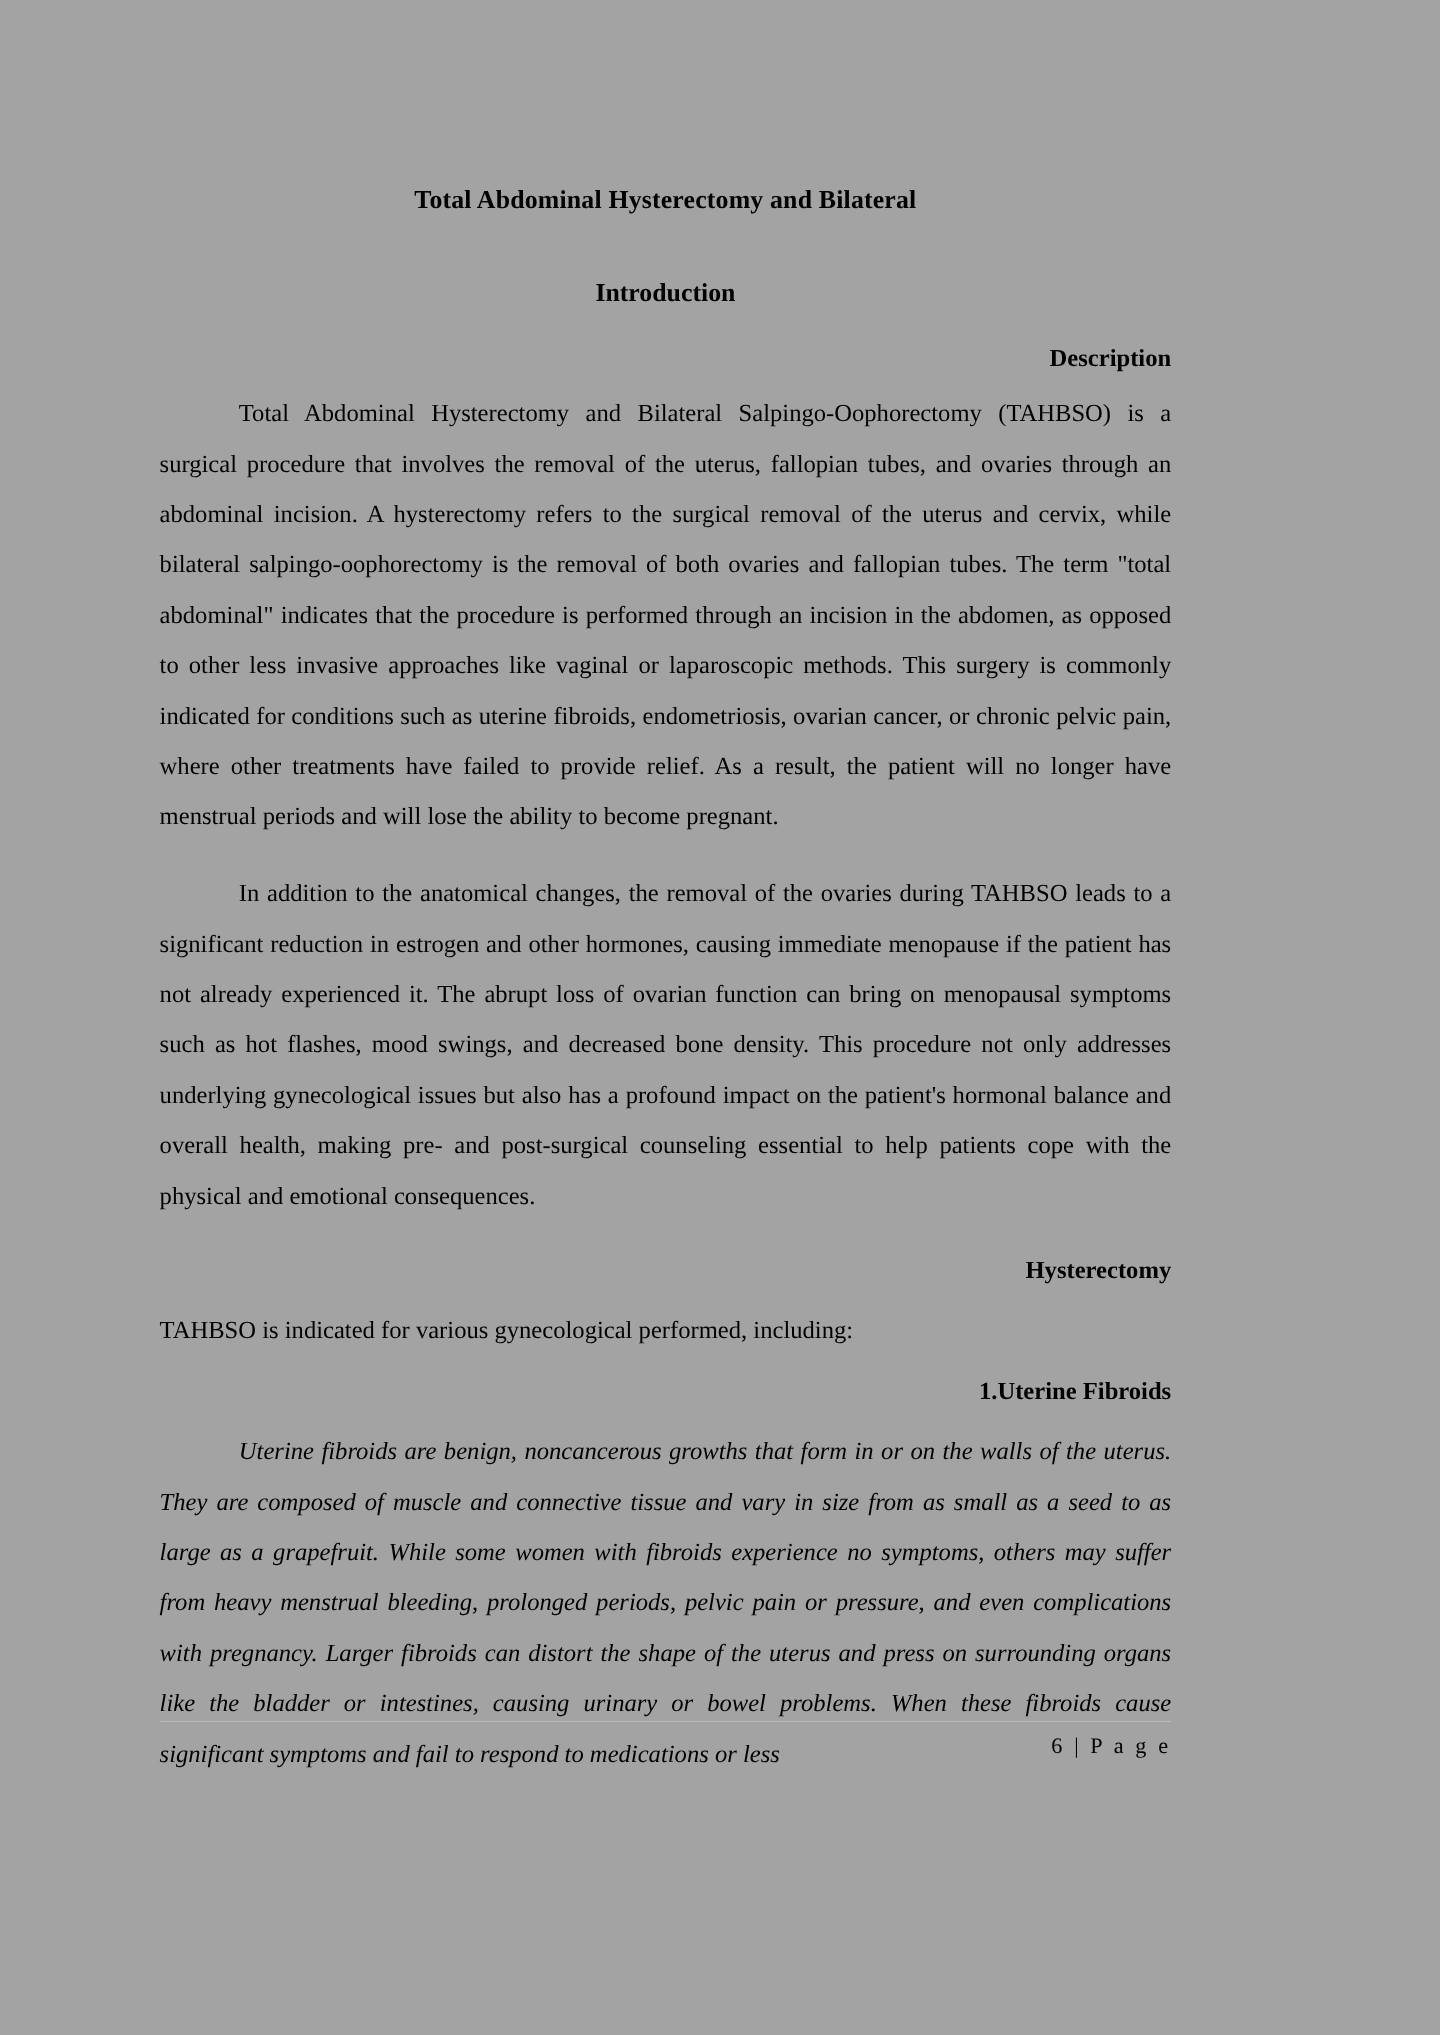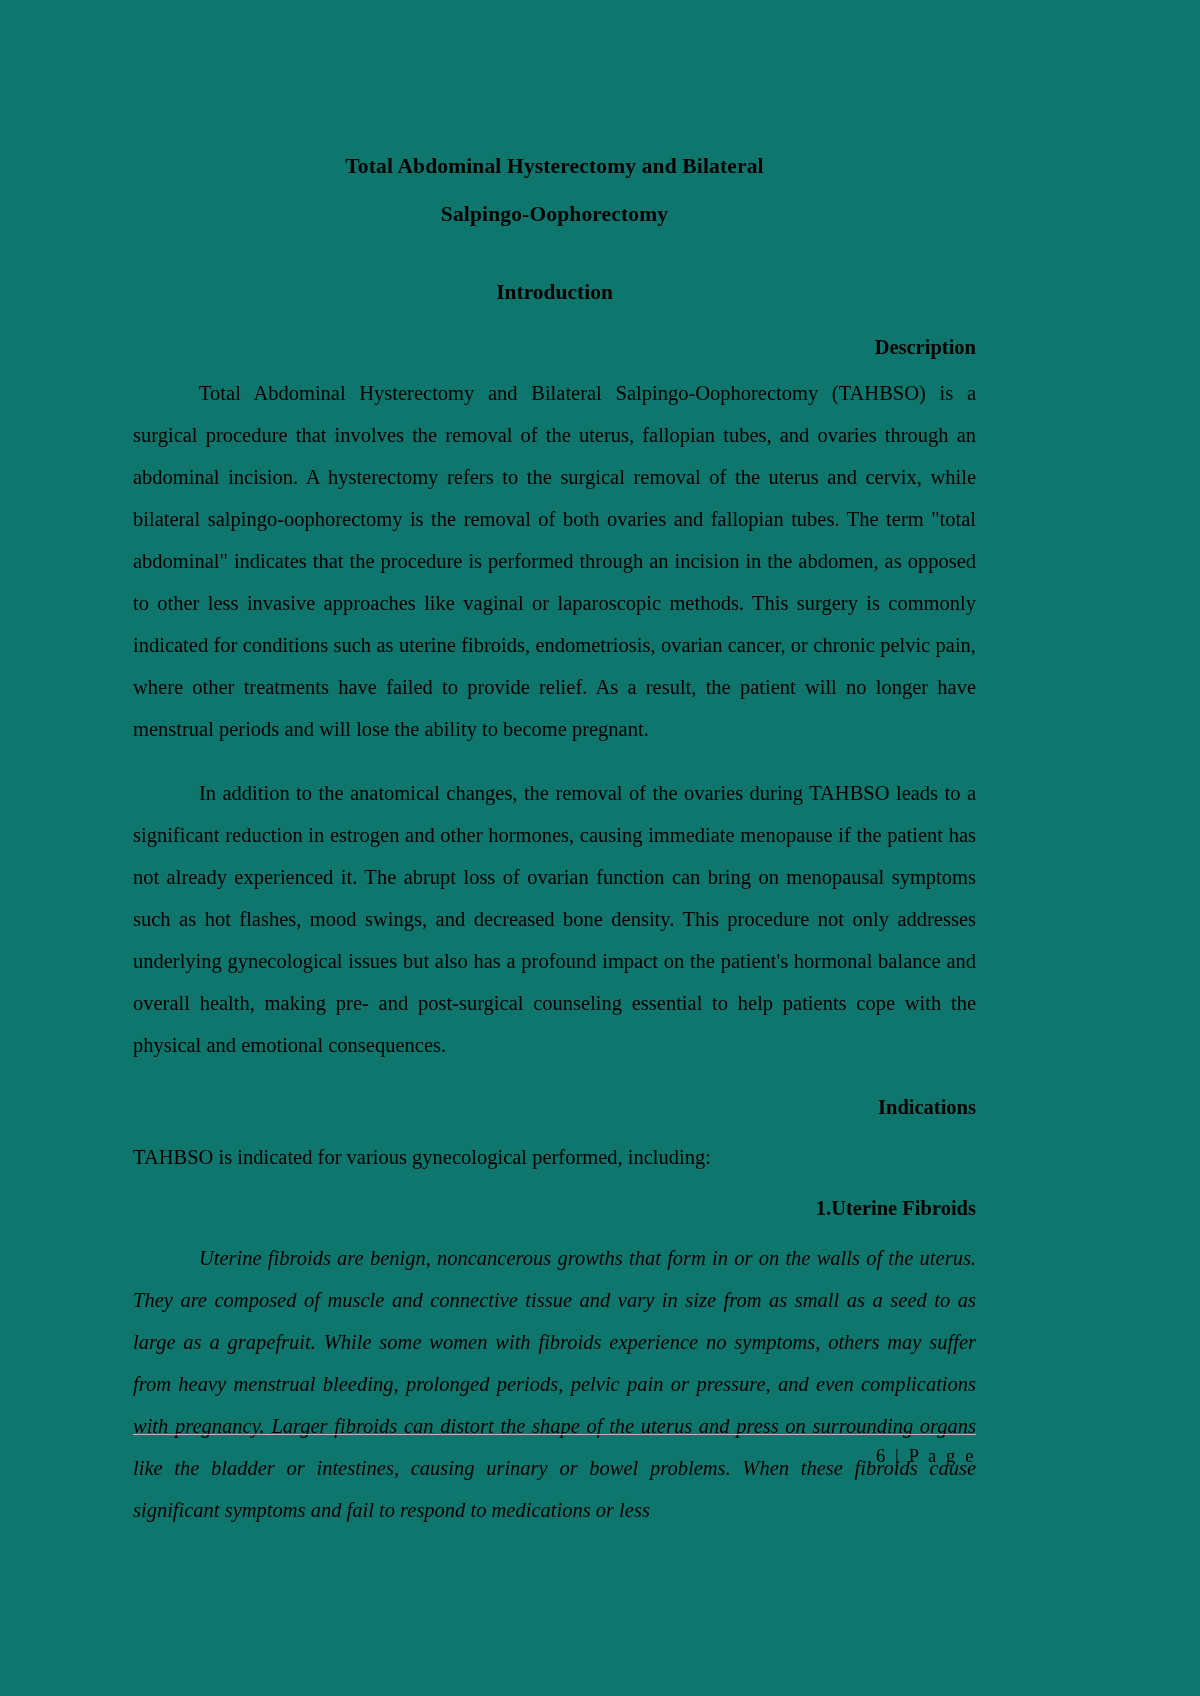--- a/index.html
+++ b/index.html
@@ -9,21 +9,21 @@
   }
   body {
     font-family: "Liberation Serif", "DejaVu Serif", serif;
     color: #000000;
   }
   .page {
     position: relative;
     width: 1200px;
     height: 1696px;
     margin: 0 auto;
-    background: #0f766e;
+    background: #a3a3a3;
     box-sizing: border-box;
     overflow: hidden;
   }
   .content {
     position: absolute;
     left: 133px;
     top: 0;
     width: 843px;
   }
   .doc-title {
@@ -99,35 +99,34 @@
 </style>
 </head>
 <body>
 
 <div class="page">
 
   <div class="content">
 
     <p class="doc-title title-line-1">Total Abdominal Hysterectomy and Bilateral</p>
 
-    <p class="doc-title">Salpingo-Oophorectomy</p>
 
     <p class="section-center">Introduction</p>
 
     <p class="heading">Description</p>
 
     <p class="body-par indent">Total Abdominal Hysterectomy and Bilateral Salpingo-Oophorectomy (TAHBSO) is a surgical procedure that involves the removal of the uterus, fallopian tubes, and ovaries through an abdominal incision. A hysterectomy refers to the surgical removal of the uterus and cervix, while bilateral salpingo-oophorectomy is the removal of both ovaries and fallopian tubes. The term "total abdominal" indicates that the procedure is performed through an incision in the abdomen, as opposed to other less invasive approaches like vaginal or laparoscopic methods. This surgery is commonly indicated for conditions such as uterine fibroids, endometriosis, ovarian cancer, or chronic pelvic pain, where other treatments have failed to provide relief. As a result, the patient will no longer have menstrual periods and will lose the ability to become pregnant.</p>
 
     <div class="gap-med"></div>
 
     <p class="body-par indent">In addition to the anatomical changes, the removal of the ovaries during TAHBSO leads to a significant reduction in estrogen and other hormones, causing immediate menopause if the patient has not already experienced it. The abrupt loss of ovarian function can bring on menopausal symptoms such as hot flashes, mood swings, and decreased bone density. This procedure not only addresses underlying gynecological issues but also has a profound impact on the patient's hormonal balance and overall health, making pre- and post-surgical counseling essential to help patients cope with the physical and emotional consequences.</p>
 
     <div class="gap-small"></div>
 
-    <p class="heading">Indications</p>
+    <p class="heading">Hysterectomy</p>
 
     <p class="plain-line">TAHBSO is indicated for various gynecological performed, including:</p>
 
     <p class="heading">1.Uterine Fibroids</p>
 
     <p class="body-par indent tight">Uterine fibroids are benign, noncancerous growths that form in or on the walls of the uterus. They are composed of muscle and connective tissue and vary in size from as small as a seed to as large as a grapefruit. While some women with fibroids experience no symptoms, others may suffer from heavy menstrual bleeding, prolonged periods, pelvic pain or pressure, and even complications with pregnancy. Larger fibroids can distort the shape of the uterus and press on surrounding organs like the bladder or intestines, causing urinary or bowel problems. When these fibroids cause significant symptoms and fail to respond to medications or less</p>
 
   </div>
 
   <div class="footer">

